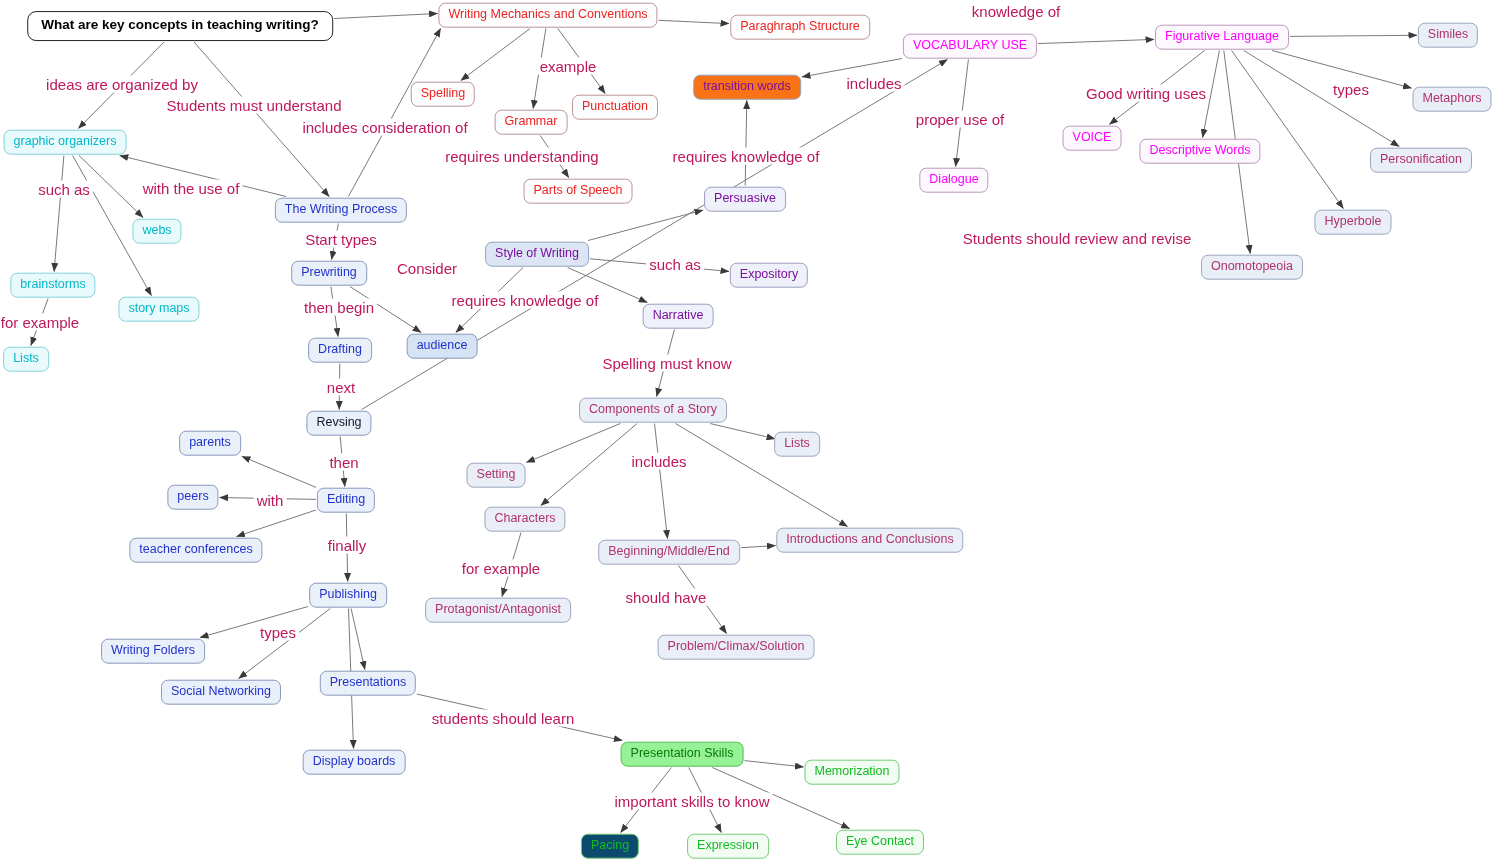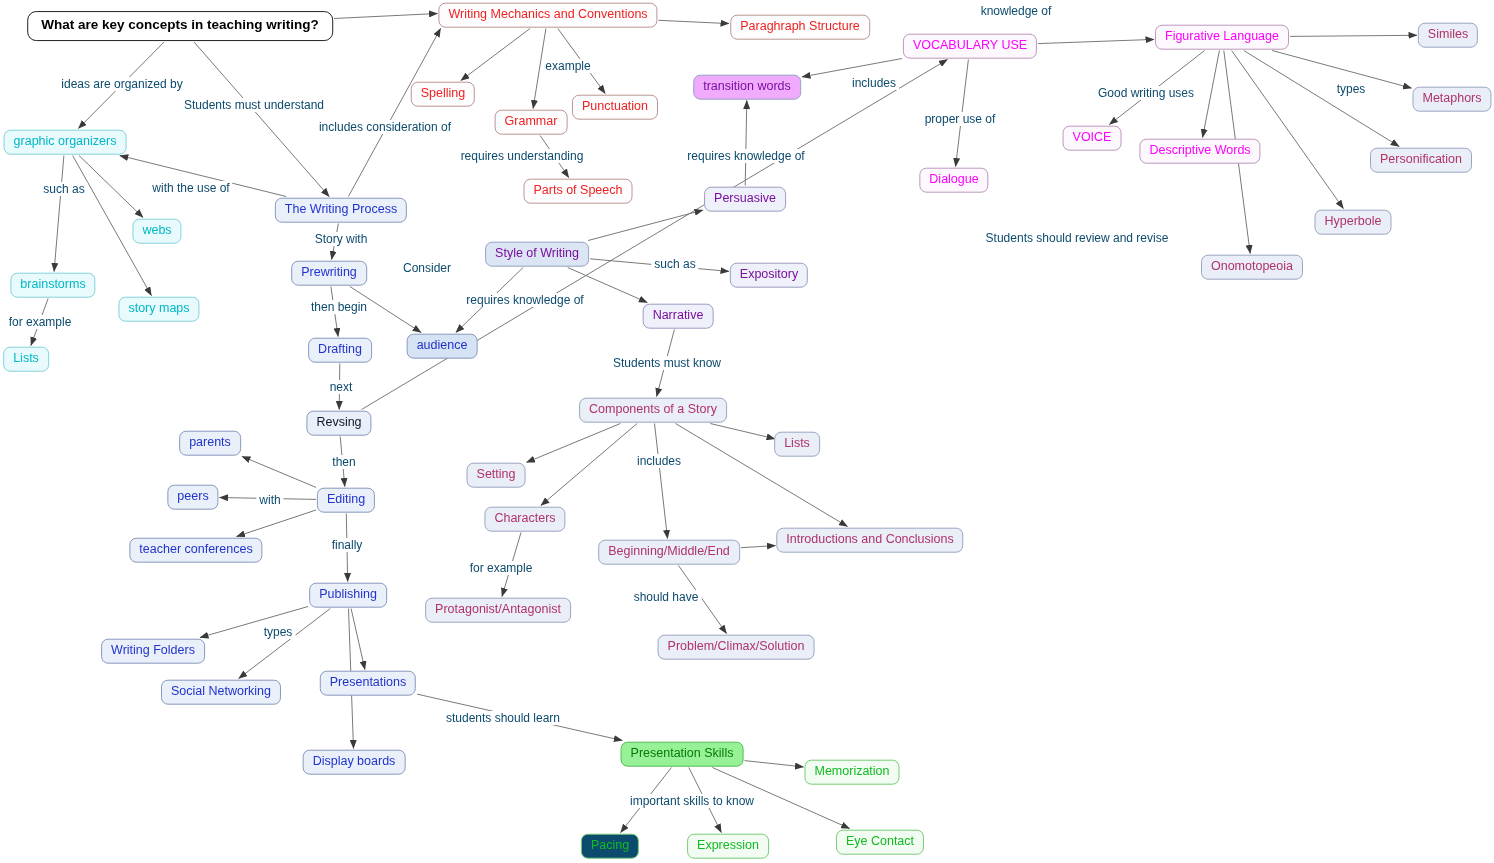--- a/index.html
+++ b/index.html
@@ -1,21 +1,21 @@
 <!DOCTYPE html>
 <html><head>
 <meta charset="utf-8">
 <style>
   html,body{margin:0;padding:0;background:#ffffff;}
   .stage{position:relative;width:1494px;height:863px;background:#ffffff;overflow:hidden;
          font-family:"Liberation Sans","DejaVu Sans",sans-serif;}
   svg.edge-layer{position:absolute;left:0;top:0;width:1494px;height:863px;z-index:0;}
   .node{position:absolute;transform:translate(-50%,-50%);border:1px solid #999;border-radius:7px;
         padding:3px 9px 4px;font-size:12.5px;line-height:1.25;white-space:nowrap;z-index:2;}
-  .edge-label{position:absolute;transform:translate(-50%,-50%);font-size:12px;color:#0c4a6e;
+  .edge-label{position:absolute;transform:translate(-50%,-50%);font-size:15px;color:#be185d;
         white-space:nowrap;z-index:1;background:#ffffff;padding:0 3px;text-align:center;}
 </style>
 </head>
 <body>
 
 <div class="stage">
   <svg class="edge-layer" xmlns="http://www.w3.org/2000/svg">
     <defs>
       <marker id="arrowhead" markerWidth="9" markerHeight="7" refX="8.5" refY="3.5" orient="auto" markerUnits="userSpaceOnUse">
         <path d="M0,0 L9,3.5 L0,7 z" fill="#3a3a3a"></path>
@@ -79,21 +79,21 @@
       <line x1="678.5" y1="565.5" x2="726.5" y2="633.5" stroke="#7a7a7a" stroke-width="1" marker-end="url(#arrowhead)"></line>
       <line x1="741.0" y1="547.7" x2="775.5" y2="545.6" stroke="#7a7a7a" stroke-width="1" marker-end="url(#arrowhead)"></line>
     </svg>
 <div class="node" style="color: rgb(0, 0, 0); background: rgb(255, 255, 255); border-color: rgb(34, 34, 34); font-weight: bold; font-size: 13.5px; border-width: 1.5px; border-radius: 9px; padding: 5px 13px 6px; left: 180px; top: 26px;">What are key concepts in teaching writing?</div>
     <div class="node" style="color: rgb(238, 34, 34); background: rgb(254, 253, 253); border-color: rgb(187, 148, 148); left: 548px; top: 15px;">Writing Mechanics and Conventions</div>
     <div class="node" style="color: rgb(238, 34, 34); background: rgb(254, 253, 253); border-color: rgb(187, 148, 148); left: 800px; top: 27px;">Paraghraph Structure</div>
     <div class="node" style="color: rgb(238, 34, 34); background: rgb(254, 253, 253); border-color: rgb(187, 148, 148); left: 443px; top: 94px;">Spelling</div>
     <div class="node" style="color: rgb(238, 34, 34); background: rgb(254, 253, 253); border-color: rgb(187, 148, 148); left: 531px; top: 122px;">Grammar</div>
     <div class="node" style="color: rgb(238, 34, 34); background: rgb(254, 253, 253); border-color: rgb(187, 148, 148); left: 615px; top: 107px;">Punctuation</div>
     <div class="node" style="color: rgb(238, 34, 34); background: rgb(254, 253, 253); border-color: rgb(187, 148, 148); left: 578px; top: 191px;">Parts of Speech</div>
-    <div class="node" style="color: rgb(122, 15, 158); background: #f0abfc; border-color: rgb(147, 163, 194); left: 747px; top: 87px;">transition words</div>
+    <div class="node" style="color: rgb(122, 15, 158); background: #f97316; border-color: rgb(147, 163, 194); left: 747px; top: 87px;">transition words</div>
     <div class="node" style="color: rgb(255, 0, 255); background: rgb(253, 248, 253); border-color: rgb(187, 153, 187); left: 970px; top: 46px;">VOCABULARY USE</div>
     <div class="node" style="color: rgb(255, 0, 255); background: rgb(253, 248, 253); border-color: rgb(187, 153, 187); left: 1222px; top: 37px;">Figurative Language</div>
     <div class="node" style="color: rgb(255, 0, 255); background: rgb(253, 248, 253); border-color: rgb(187, 153, 187); left: 1092px; top: 138px;">VOICE</div>
     <div class="node" style="color: rgb(255, 0, 255); background: rgb(253, 248, 253); border-color: rgb(187, 153, 187); left: 1200px; top: 151px;">Descriptive Words</div>
     <div class="node" style="color: rgb(255, 0, 255); background: rgb(253, 248, 253); border-color: rgb(187, 153, 187); left: 954px; top: 180px;">Dialogue</div>
     <div class="node" style="color: rgb(176, 51, 102); background: rgb(233, 238, 247); border-color: rgb(154, 166, 192); left: 1448px; top: 35px;">Similes</div>
     <div class="node" style="color: rgb(176, 51, 102); background: rgb(233, 238, 247); border-color: rgb(154, 166, 192); left: 1452px; top: 99px;">Metaphors</div>
     <div class="node" style="color: rgb(176, 51, 102); background: rgb(233, 238, 247); border-color: rgb(154, 166, 192); left: 1421px; top: 160px;">Personification</div>
     <div class="node" style="color: rgb(176, 51, 102); background: rgb(233, 238, 247); border-color: rgb(154, 166, 192); left: 1353px; top: 222px;">Hyperbole</div>
     <div class="node" style="color: rgb(176, 51, 102); background: rgb(233, 238, 247); border-color: rgb(154, 166, 192); left: 1252px; top: 267px;">Onomotopeoia</div>
@@ -139,29 +139,29 @@
     <div class="edge-label" style="left: 385px; top: 127px;">includes consideration of</div>
     <div class="edge-label" style="left: 568px; top: 66px;">example</div>
     <div class="edge-label" style="left: 874px; top: 83px;">includes</div>
     <div class="edge-label" style="left: 960px; top: 119px;">proper use of</div>
     <div class="edge-label" style="left: 1146px; top: 93px;">Good writing uses</div>
     <div class="edge-label" style="left: 1351px; top: 89px;">types</div>
     <div class="edge-label" style="left: 64px; top: 189px;">such as</div>
     <div class="edge-label" style="left: 191px; top: 188px;">with the use of</div>
     <div class="edge-label" style="left: 522px; top: 156px;">requires understanding</div>
     <div class="edge-label" style="left: 746px; top: 156px;">requires knowledge of</div>
-    <div class="edge-label" style="left: 341px; top: 239px;">Story with</div>
+    <div class="edge-label" style="left: 341px; top: 239px;">Start types</div>
     <div class="edge-label" style="left: 427px; top: 268px;">Consider</div>
     <div class="edge-label" style="left: 339px; top: 307px;">then begin</div>
     <div class="edge-label" style="left: 525px; top: 300px;">requires knowledge of</div>
     <div class="edge-label" style="left: 675px; top: 264px;">such as</div>
     <div class="edge-label" style="left: 40px; top: 322px;">for example</div>
     <div class="edge-label" style="left: 341px; top: 387px;">next</div>
     <div class="edge-label" style="left: 1077px; top: 238px;">Students should review and revise</div>
-    <div class="edge-label" style="left: 667px; top: 363px;">Students must know</div>
+    <div class="edge-label" style="left: 667px; top: 363px;">Spelling must know</div>
     <div class="edge-label" style="left: 344px; top: 462px;">then</div>
     <div class="edge-label" style="left: 270px; top: 500px;">with</div>
     <div class="edge-label" style="left: 659px; top: 461px;">includes</div>
     <div class="edge-label" style="left: 347px; top: 545px;">finally</div>
     <div class="edge-label" style="left: 501px; top: 568px;">for example</div>
     <div class="edge-label" style="left: 666px; top: 597px;">should have</div>
     <div class="edge-label" style="left: 278px; top: 632px;">types</div>
     <div class="edge-label" style="left: 503px; top: 718px;">students should learn</div>
     <div class="edge-label" style="left: 692px; top: 801px;">important skills to know</div>
   </div>

